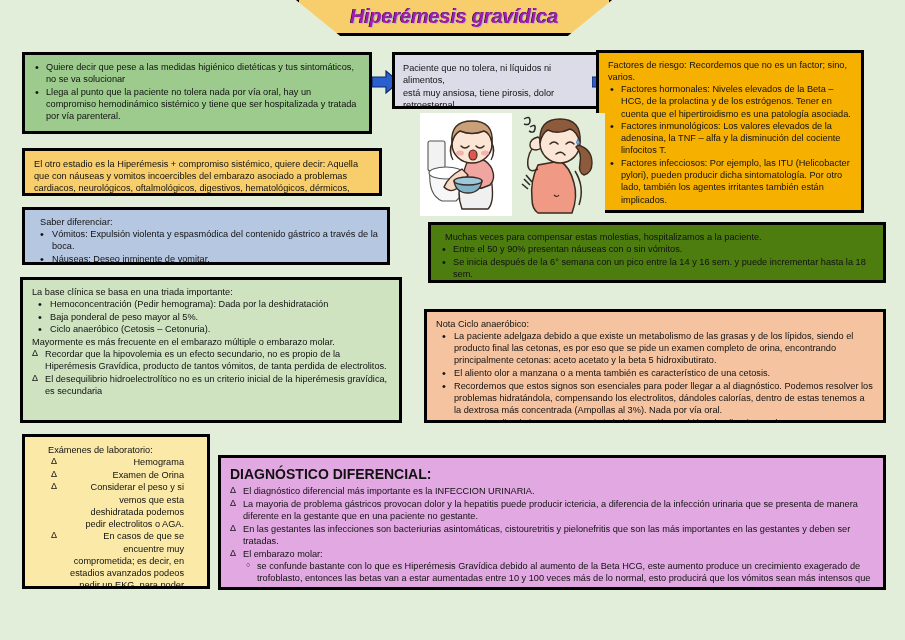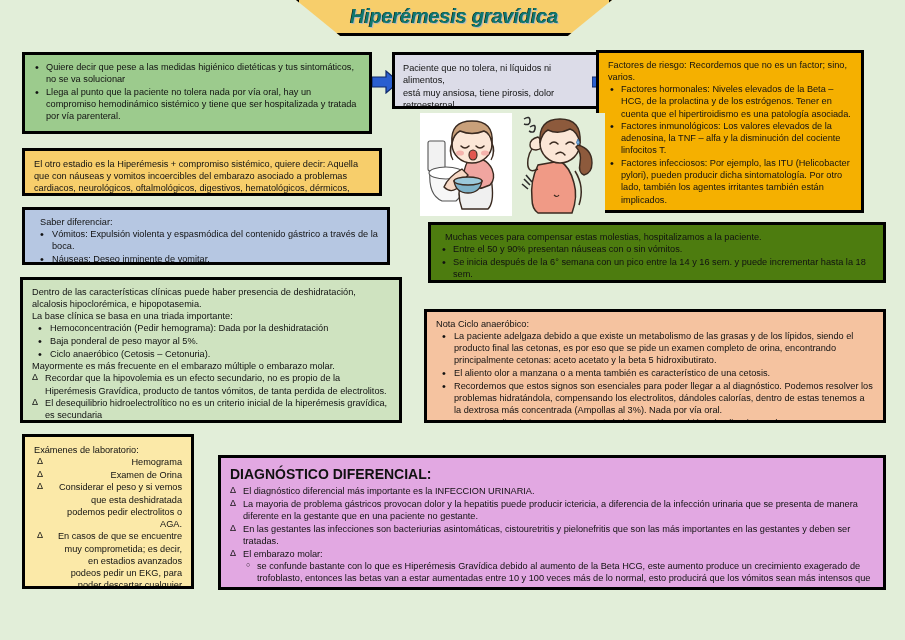--- a/index.html
+++ b/index.html
@@ -46,21 +46,21 @@
   }
   .title-banner .title-text {
     position: absolute;
     inset: 0;
     display: flex;
     align-items: center;
     justify-content: center;
     font-size: 20px;
     font-weight: bold;
     font-style: italic;
-    color: #0f766e;
+    color: #a21caf;
     letter-spacing: -0.2px;
     text-shadow: 1px 1px 0 #b9b9b9, -0.5px -0.5px 0 #000;
     padding-bottom: 3px;
     white-space: nowrap;
   }
 
   
   .card {
     position: absolute;
     border: 3px solid #000;
@@ -143,23 +143,23 @@
     padding: 6px 9px;
   }
 
   #box-caracteristicas {
     left: 20px; top: 277px; width: 382px; height: 146px;
     background: #cfe3c0;
     padding: 6px 9px;
   }
 
   #box-examenes {
-    left: 22px; top: 434px; width: 172px; height: 155px;
+    left: 22px; top: 434px; width: 188px; height: 155px;
     background: #fbe9a8;
-    padding: 7px 9px;
+    padding: 7px 23px;
   }
 
   #box-muchas {
     left: 428px; top: 222px; width: 458px; height: 61px;
     background: #4d7c0f;
     padding: 6px 9px;
   }
 
   #box-nota {
     left: 424px; top: 309px; width: 462px; height: 114px;
@@ -315,21 +315,20 @@
   <div class="card" id="box-saber">
     <p style="padding-left:6px;">Saber diferenciar:</p>
     <ul class="bul indent">
       <li>Vómitos: Expulsión violenta y espasmódica del contenido gástrico a través de la boca.</li>
       <li>Náuseas: Deseo inminente de vomitar.</li>
 
     </ul>
   </div>
 
   <div class="card" id="box-caracteristicas">
-    <p>Dentro de las características clínicas puede haber presencia de deshidratación, alcalosis hipoclorémica, e hipopotasemia.</p>
     <p>La base clínica se basa en una triada importante:</p>
     <ul class="bul indent">
       <li>Hemoconcentración (Pedir hemograma): Dada por la deshidratación</li>
       <li>Baja ponderal de peso mayor al 5%.</li>
       <li>Ciclo anaeróbico (Cetosis – Cetonuria).</li>
     </ul>
     <p>Mayormente es más frecuente en el embarazo múltiple o embarazo molar.</p>
     <ul class="tri">
       <li>Recordar que la hipovolemia es un efecto secundario, no es propio de la Hiperémesis Gravídica, producto de tantos vómitos, de tanta perdida de electrolitos.</li>
       <li>El desequilibrio hidroelectrolítico no es un criterio inicial de la hiperémesis gravídica, es secundaria</li>

